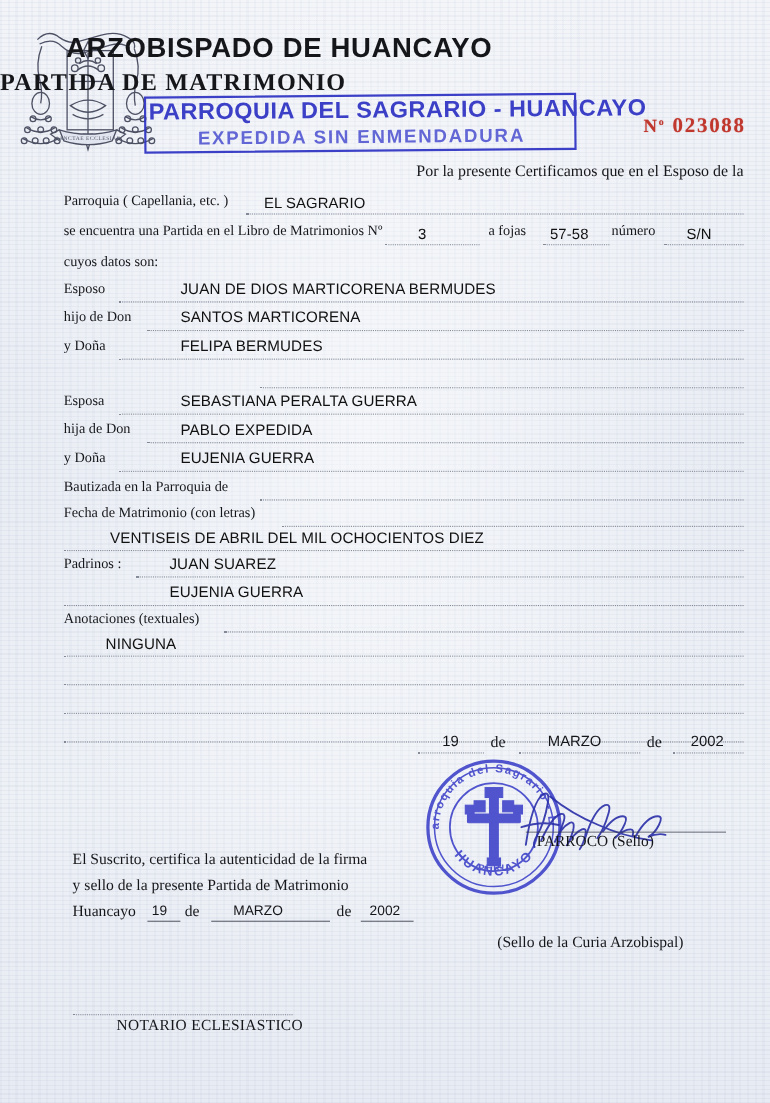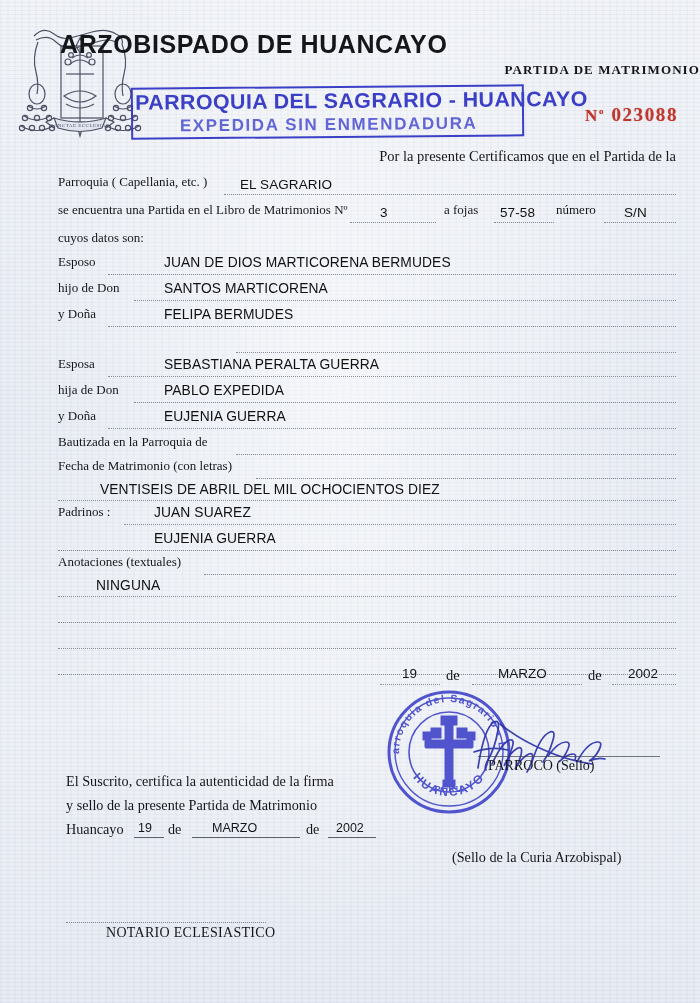--- a/index.html
+++ b/index.html
@@ -29,24 +29,23 @@
   .abs{position:absolute;}
 
   
   .doc-title{
     left:0;right:0;top:30px;text-align:left;
     font-family:"Liberation Sans", sans-serif;
     font-weight:bold;font-size:25px;letter-spacing:.6px;
     padding-left:60px;
   }
   .doc-subtitle{
-    left:0;right:0;top:62px;text-align:right;
+    left:0;right:0;top:62px;text-align:left;
     font-family:"Liberation Serif", serif;
-    font-weight:bold;font-size:13px;letter-spacing:1.1px;
-    padding-left:60px;
+    font-weight:bold;font-size:22px;letter-spacing:1.1px;
   }
   .serial{
     right:22px;top:104px;
     font-family:"Liberation Serif", serif;
     font-weight:bold;font-size:19px;letter-spacing:1.6px;
     color:#c0372e;
     text-shadow:0 0 1px rgba(192,55,46,.5);
   }
   .serial .no{font-size:17px;}
   .serial .no sup{font-size:9px;vertical-align:super;}
@@ -206,21 +205,21 @@
   <div class="abs stamp-rect">
     <div class="l1">PARROQUIA DEL SAGRARIO - HUANCAYO</div>
     <div class="l2">EXPEDIDA SIN ENMENDADURA</div>
   </div>
 
   <div class="abs serial">
     <span class="no">N<sup>o</sup></span>
     <span>023088</span>
   </div>
 
-  <div class="abs presente">Por la presente Certificamos que en el Partida de la</div>
+  <div class="abs presente">Por la presente Certificamos que en el Esposo de la</div>
 
   <div class="abs row" style="top:172px;">
     <span class="lbl">Parroquia ( Capellania, etc. )</span>
     <span class="rule" style="left:166px;right:0;"></span>
     <span class="val" style="left:182px;">EL SAGRARIO</span>
   </div>
 
   <div class="abs row" style="top:200px;">
     <span class="lbl">se encuentra una Partida en el Libro de Matrimonios Nº</span>
     <span class="rule" style="left:292px;width:86px;"></span>

